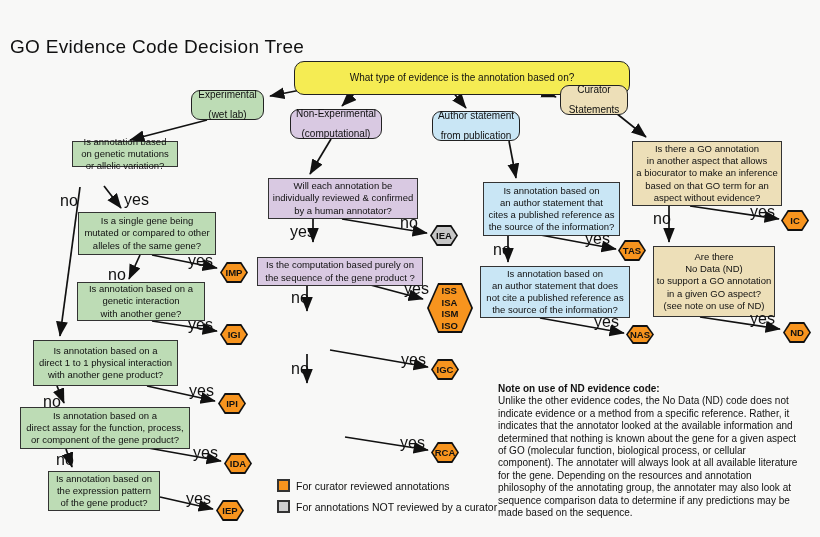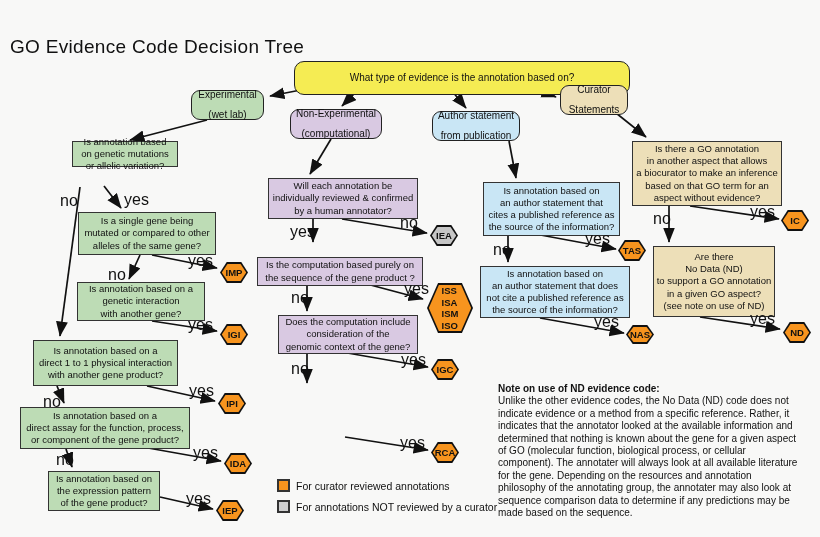--- a/index.html
+++ b/index.html
@@ -120,23 +120,20 @@
 or component of the gene product?</div>
   <div class="node q green" style="left:48px;top:471px;width:112px;height:40px;">Is annotation based on
 the expression pattern
 of the gene product?</div>
 
   <div class="node q purple" style="left:268px;top:178px;width:150px;height:41px;">Will each annotation be
 individually reviewed &amp; confirmed
 by a human annotator?</div>
   <div class="node q purple" style="left:257px;top:246px;width:166px;height:29px;margin-top:11px;">Is the computation based purely on
 the sequence of the gene product ?</div>
-  <div class="node q purple" style="left:278px;top:315px;width:140px;height:39px;">Does the computation include
-consideration of the
-genomic context of the gene?</div>
 
   <div class="node q blue" style="left:483px;top:182px;width:137px;height:54px;">Is annotation based on
 an author statement that
 cites a published reference as
 the source of the information?</div>
   <div class="node q blue" style="left:480px;top:266px;width:150px;height:52px;">Is annotation based on
 an author statement that does
 not cite a published reference as
 the source of the information?</div>
 

